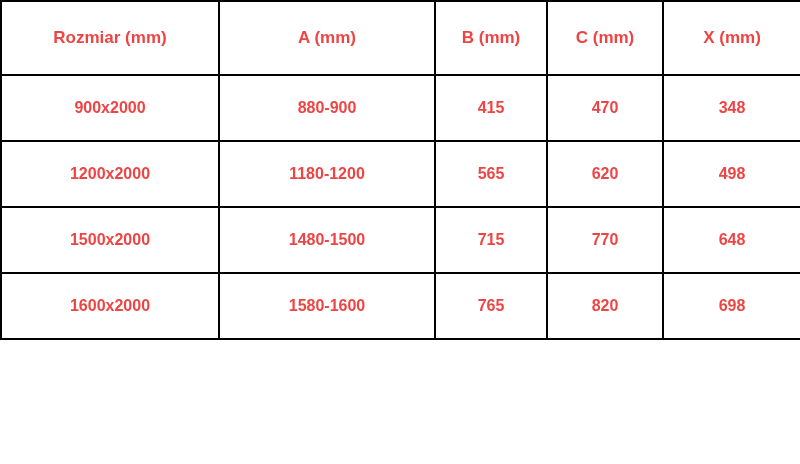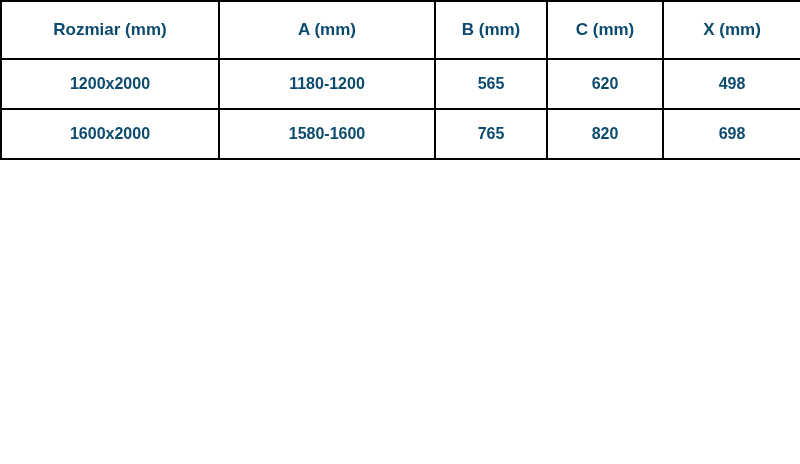--- a/index.html
+++ b/index.html
@@ -23,22 +23,22 @@
     border-collapse: collapse;
     width: 800px;
     table-layout: fixed;
   }
   table.size-table td,
   table.size-table th {
     border: 2px solid #000000;
     text-align: center;
     vertical-align: middle;
     font-weight: bold;
-    color: #0c4a6e;
-    padding: 0;
+    color: #ef4444;
+    padding: 8px;
     line-height: 1.2;
   }
   table.size-table thead th {
     height: 56px;
     font-size: 17px;
   }
   table.size-table tbody td {
     height: 48px;
     font-size: 16px;
   }
@@ -68,25 +68,39 @@
       <tr>
         <th>Rozmiar (mm)</th>
         <th>A (mm)</th>
         <th>B (mm)</th>
         <th>C (mm)</th>
         <th>X (mm)</th>
       </tr>
     </thead>
     <tbody>
       <tr>
+        <td>900x2000</td>
+        <td>880-900</td>
+        <td>415</td>
+        <td>470</td>
+        <td>348</td>
+      </tr>
+      <tr>
         <td>1200x2000</td>
         <td>1180-1200</td>
         <td>565</td>
         <td>620</td>
         <td>498</td>
+      </tr>
+      <tr>
+        <td>1500x2000</td>
+        <td>1480-1500</td>
+        <td>715</td>
+        <td>770</td>
+        <td>648</td>
       </tr>
       <tr>
         <td>1600x2000</td>
         <td>1580-1600</td>
         <td>765</td>
         <td>820</td>
         <td>698</td>
       </tr>
     </tbody>
   </table>

